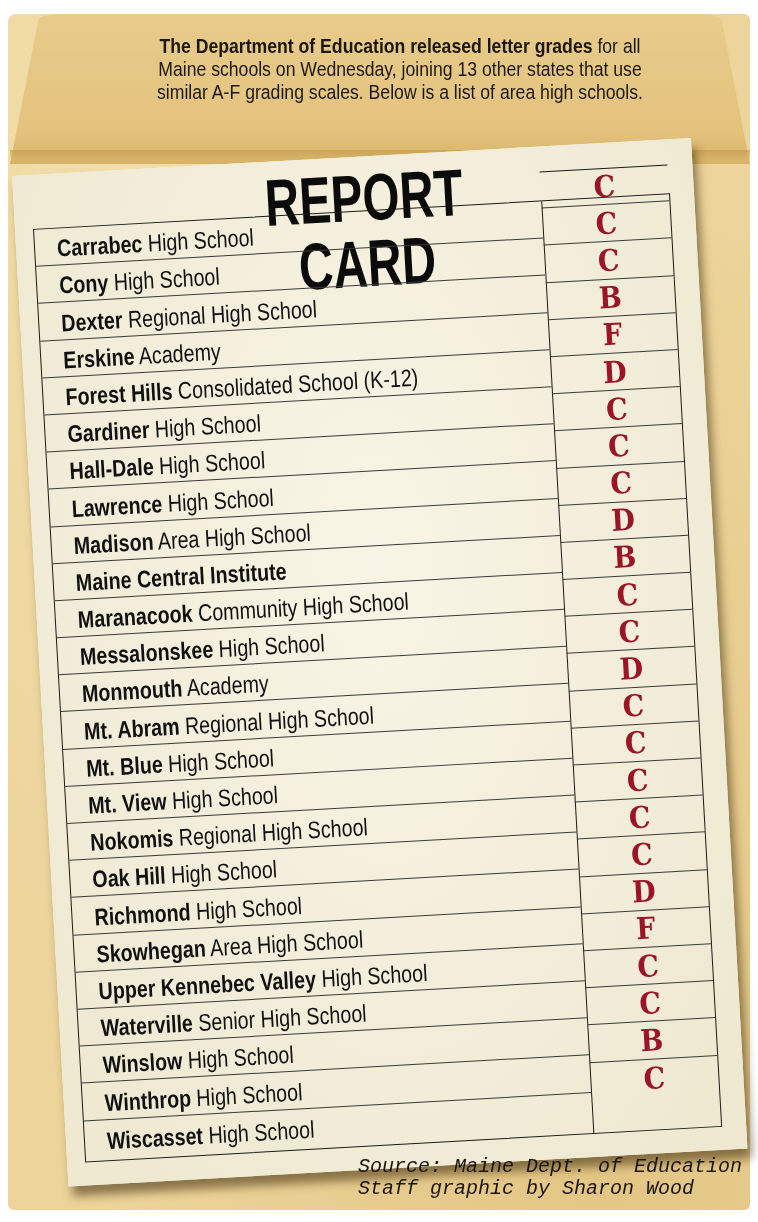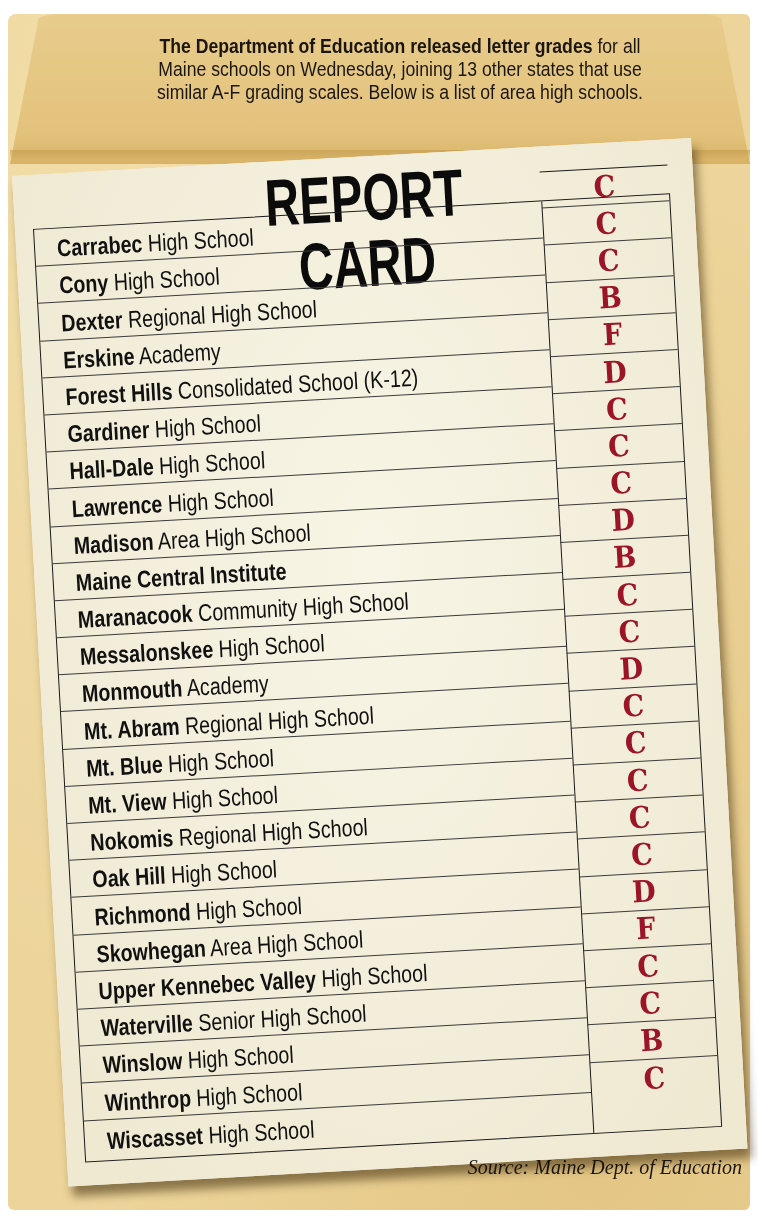--- a/index.html
+++ b/index.html
@@ -71,21 +71,21 @@
     height: 37.2px; border-bottom: 1px solid #3a3a3a; box-sizing: border-box;
     display: flex; align-items: center; justify-content: center;
     font-family: "DejaVu Serif", serif; font-weight: bold; font-size: 30px; color: #9b1526;
   }
   .grade-row:first-child { border-bottom: 1px solid #3a3a3a; }
   .grade-row.top { border-top: 1.5px solid #1a1a1a; }
   .grade-row:last-child { border-bottom: none; }
   .grade-row span { display: inline-block; transform: scaleX(0.9); }
   .source {
     position: absolute; right: 16px; top: 1156px; text-align: left;
-    font-family: Liberation Serif, serif; font-style: italic;
+    font-family: Liberation Mono, monospace; font-style: italic;
     font-size: 20px; line-height: 22px; color: #1a140c;
   }
 </style>
 </head>
 <body>
 
 <div class="envelope"></div>
 <div class="flap"></div>
 <div class="fold-line"></div>
 
@@ -246,13 +246,14 @@
         </div>
         <div class="grade-row">
           <span style="color: rgb(155, 21, 38);">C</span>
         </div>
       </div>
   </div>
 </div>
 
 <div class="source">
   <div>Source: Maine Dept. of Education</div>
+  <div>Staff graphic by Sharon Wood</div>
 </div>
 
 </body></html>

